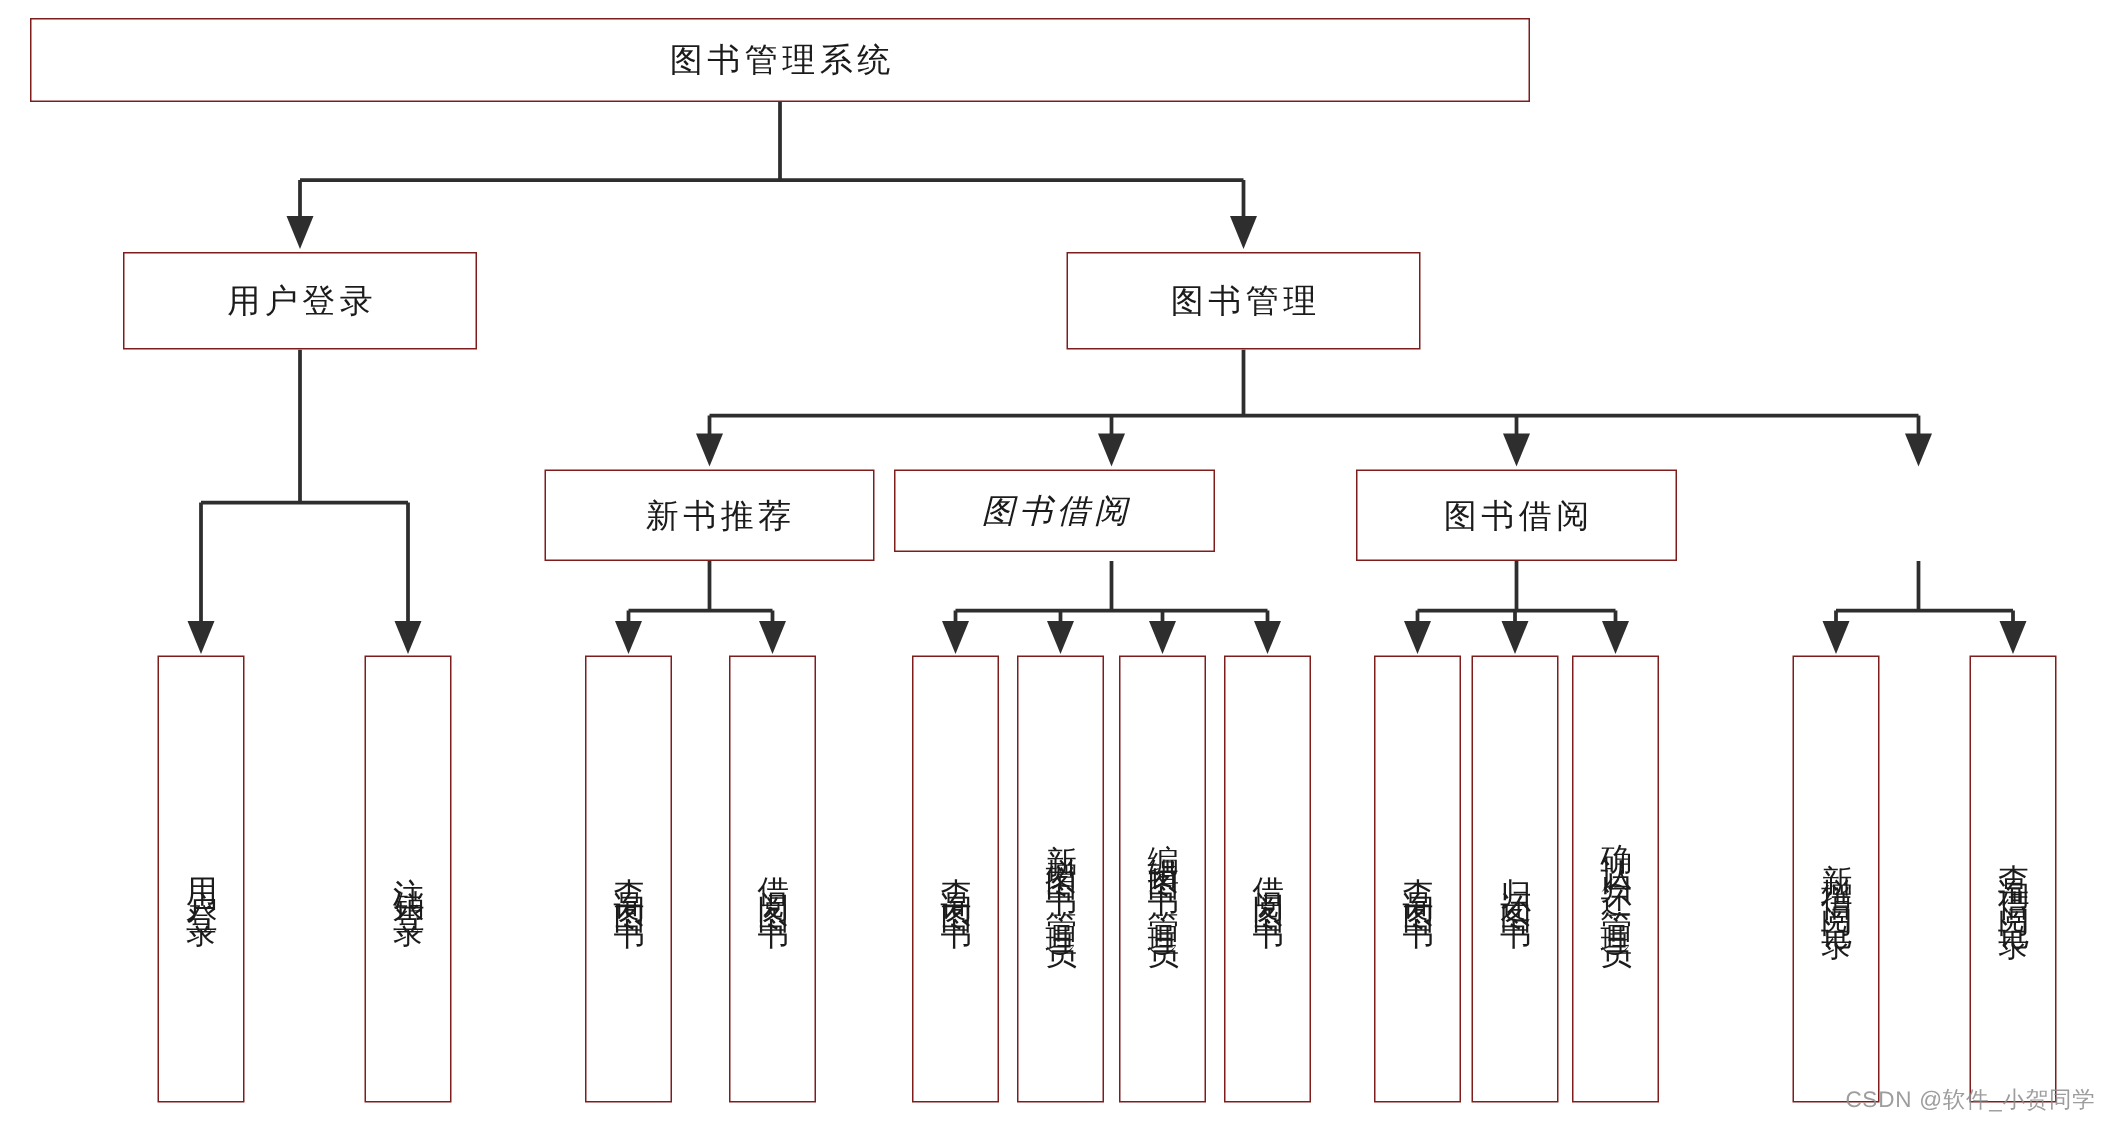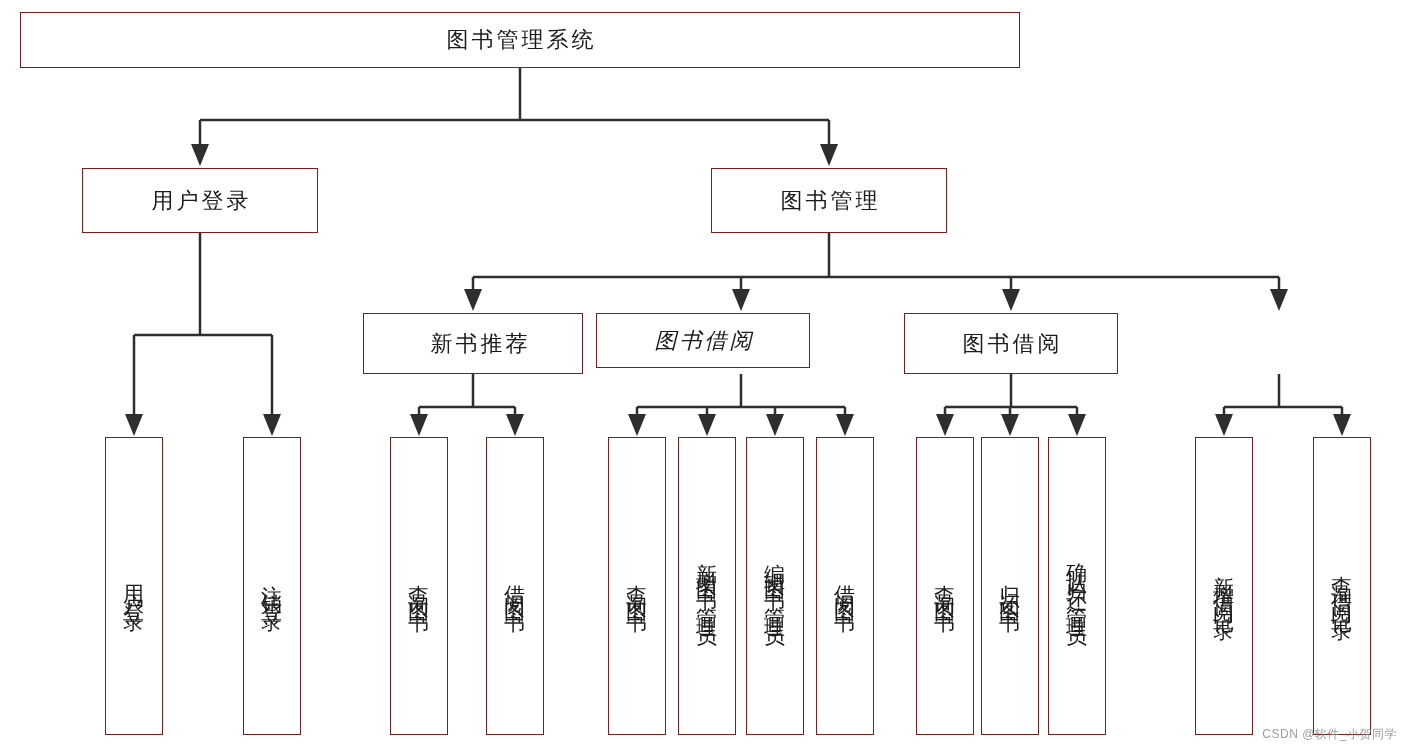--- a/index.html
+++ b/index.html
@@ -32,21 +32,21 @@
     writing-mode:vertical-rl;
     text-orientation:mixed;
     font-size:21px;
     letter-spacing:9px;
     line-height:1;
     white-space:nowrap;
   }
   .watermark{
     position:absolute;
     right:8px;bottom:4px;
-    font-size:12px;
+    font-size:15px;
     letter-spacing:0.5px;
     color:rgba(140,140,140,0.85);
     z-index:5;
     white-space:nowrap;
   }
 </style>
 </head>
 <body>
 
 <div class="stage">

